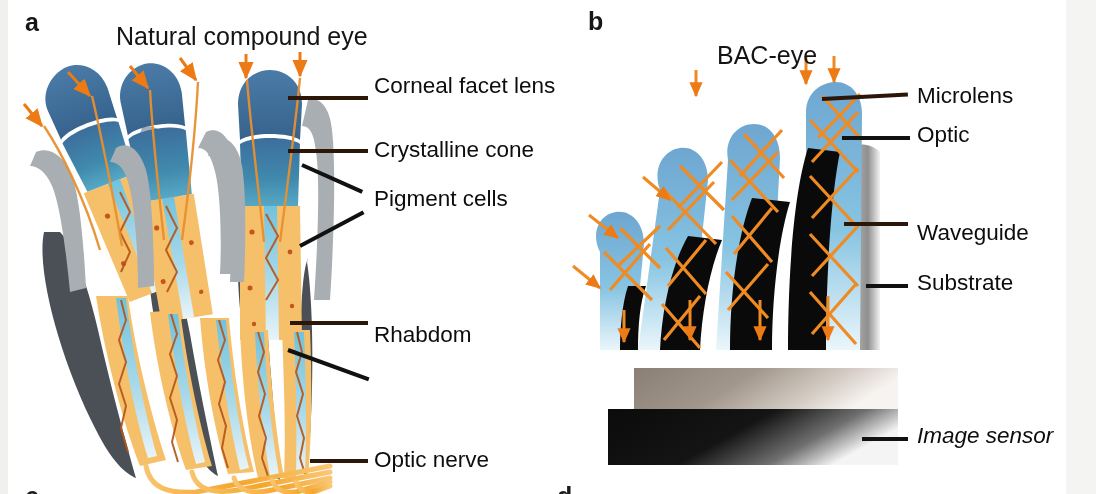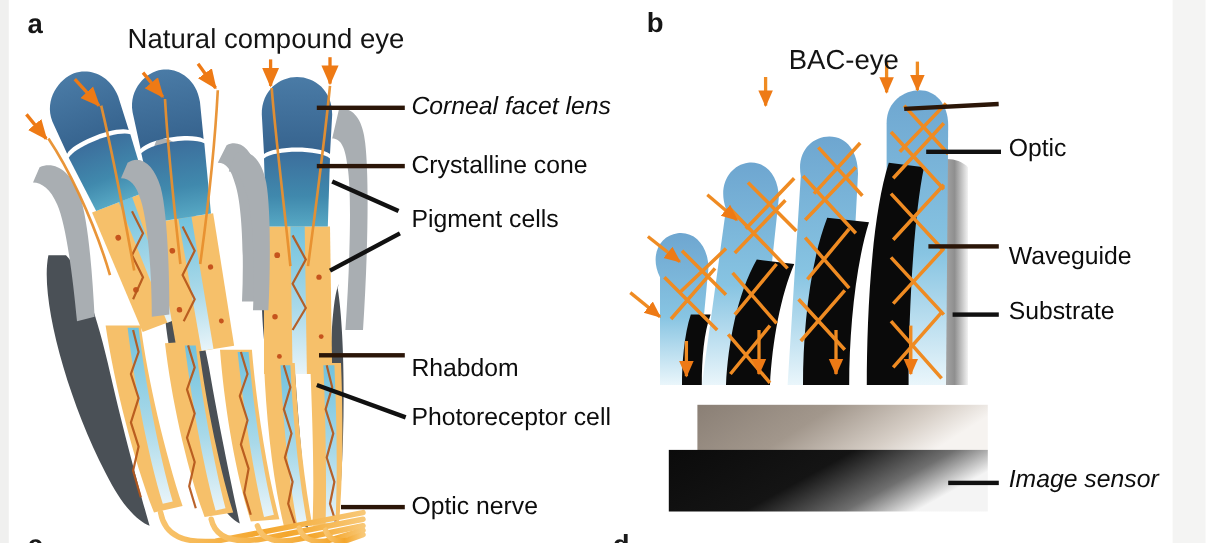--- a/index.html
+++ b/index.html
@@ -272,36 +272,36 @@
   </svg>
 
   <div class="leader dark" style="left:288px;top:96px;width:80px;"></div>
   <div class="leader dark" style="left:288px;top:149px;width:80px;"></div>
   <div class="leader" style="left:302px;top:163px;width:66px;transform:rotate(24deg);"></div>
   <div class="leader" style="left:300px;top:244px;width:72px;transform:rotate(-28deg);"></div>
   <div class="leader dark" style="left:290px;top:321px;width:78px;"></div>
   <div class="leader" style="left:288px;top:348px;width:86px;transform:rotate(20deg);"></div>
   <div class="leader dark" style="left:310px;top:459px;width:58px;"></div>
 
-  <div class="lbl" style="left:374px;top:86px;font-style:italic;">Corneal facet lens</div>
+  <div class="lbl" style="left:374px;top:75px;">Corneal facet lens</div>
   <div class="lbl" style="left:374px;top:139px;">Crystalline cone</div>
   <div class="lbl" style="left:374px;top:188px;">Pigment cells</div>
   <div class="lbl" style="left:374px;top:324px;">Rhabdom</div>
-  <div class="lbl" style="left:374px;top:368px;">Photoreceptor cell</div>
   <div class="lbl" style="left:374px;top:449px;">Optic nerve</div>
 
   <div class="panel-letter" style="left:588px;top:9px;">b</div>
   <div class="panel-title" style="left:717px;top:25px;margin-top:18px;">BAC-eye</div>
 
   <div class="leader dark" style="left:822px;top:97px;width:86px;transform:rotate(-3deg);"></div>
   <div class="leader" style="left:842px;top:136px;width:68px;"></div>
   <div class="leader dark" style="left:844px;top:222px;width:64px;"></div>
   <div class="leader" style="left:866px;top:284px;width:42px;"></div>
   <div class="leader" style="left:862px;top:437px;width:46px;"></div>
 
+  <div class="lbl" style="left:917px;top:85px;">Microlens</div>
   <div class="lbl" style="left:917px;top:124px;">Optic</div>
   <div class="lbl" style="left:917px;top:222px;">Waveguide</div>
   <div class="lbl" style="left:917px;top:272px;text-align:right;">Substrate</div>
   <div class="lbl" style="left:917px;top:425px;font-style:italic;">Image sensor</div>
 
   <div class="cut-letter" style="left:25px;top:484px;">c</div>
   <div class="cut-letter" style="left:557px;top:484px;">d</div>
 
 </div>
 

